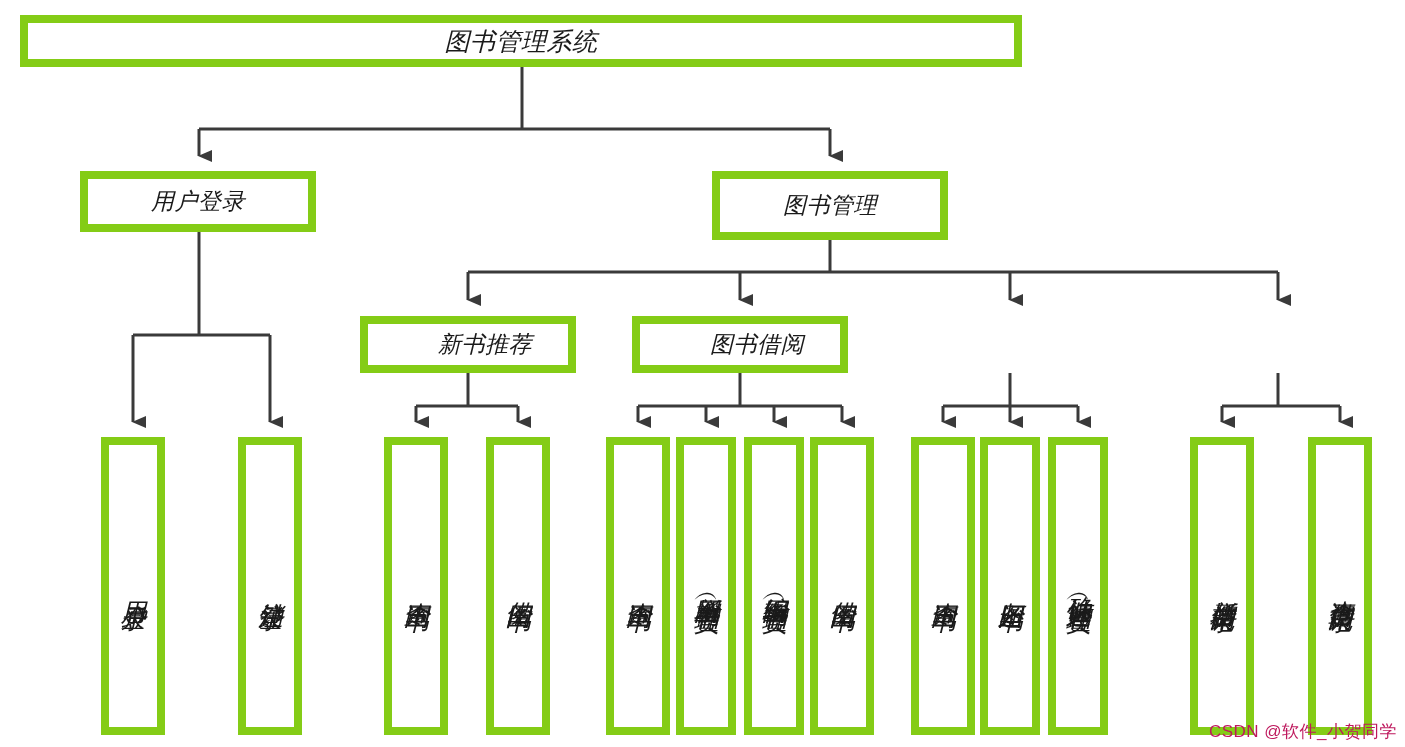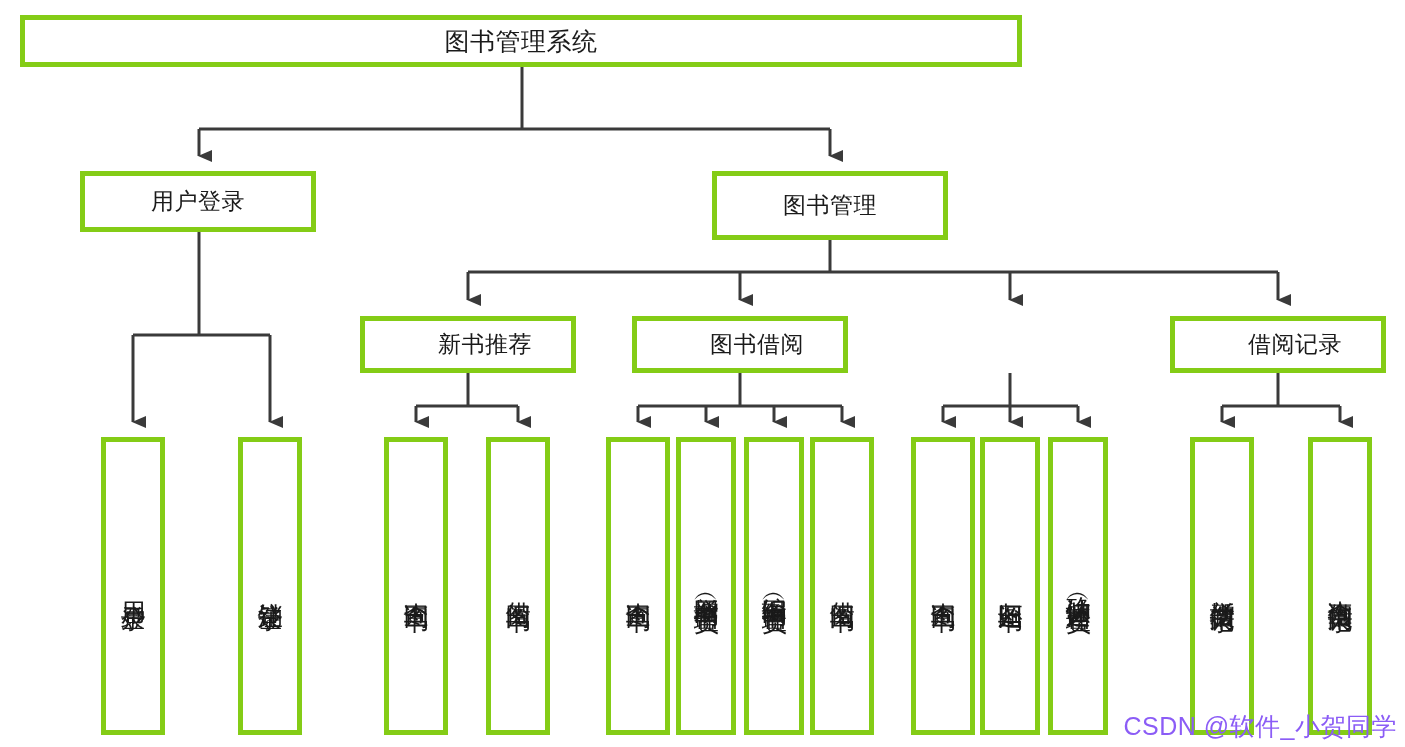--- a/index.html
+++ b/index.html
@@ -13,25 +13,26 @@
   #canvas{position:relative;width:1405px;height:747px;}
 
   
   #wires{position:absolute;left:0;top:0;width:1405px;height:747px;}
 
   
   .node{
     position:absolute;
     box-sizing:border-box;
     background:#ffffff;
-    border:5px solid #84cc16;
+    border:8px solid #84cc16;
     display:flex;
     align-items:center;
     justify-content:center;
     color:#1a1a1a;
+    font-style:italic;
   }
   .node .label{
     display:block;
     line-height:1.12;
     letter-spacing:0.5px;
     white-space:nowrap;
   }
 
   
   .node.root{font-size:25px;}
@@ -55,22 +56,22 @@
     white-space:normal;
     max-height:286px;
   }
   .node.leaf.tall .label{max-height:292px;}
 
   
   #watermark{
     position:absolute;
     right:8px;
     bottom:4px;
-    font-size:25px;
-    color:#8b5cf6;
+    font-size:17px;
+    color:#be185d;
     letter-spacing:0.5px;
     white-space:nowrap;
     pointer-events:none;
   }
 </style>
 </head>
 <body>
 
 <div id="canvas">
 
@@ -140,23 +141,20 @@
 
   <div class="node l3" style="left:360px;top:316px;width:216px;height:57px;">
     <span class="label">新书推荐</span>
   </div>
 
   <div class="node l3" style="left:632px;top:316px;width:216px;height:57px;">
     <span class="label">图书借阅</span>
   </div>
 
 
-  <div class="node l3" style="left:1170px;top:316px;width:216px;height:57px;">
-    <span class="label">借阅记录</span>
-  </div>
 
   <div class="node leaf" style="left:101px;top:437px;width:64px;height:298px;">
     <span class="label">用户登录</span>
   </div>
 
   <div class="node leaf" style="left:238px;top:437px;width:64px;height:298px;">
     <span class="label">注销登录</span>
   </div>
 
   <div class="node leaf" style="left:384px;top:437px;width:64px;height:298px;">

